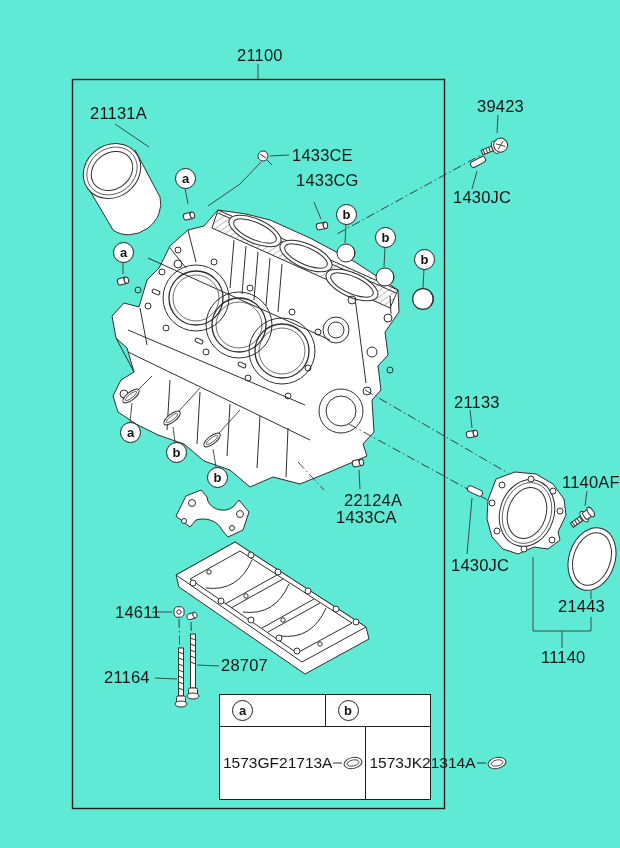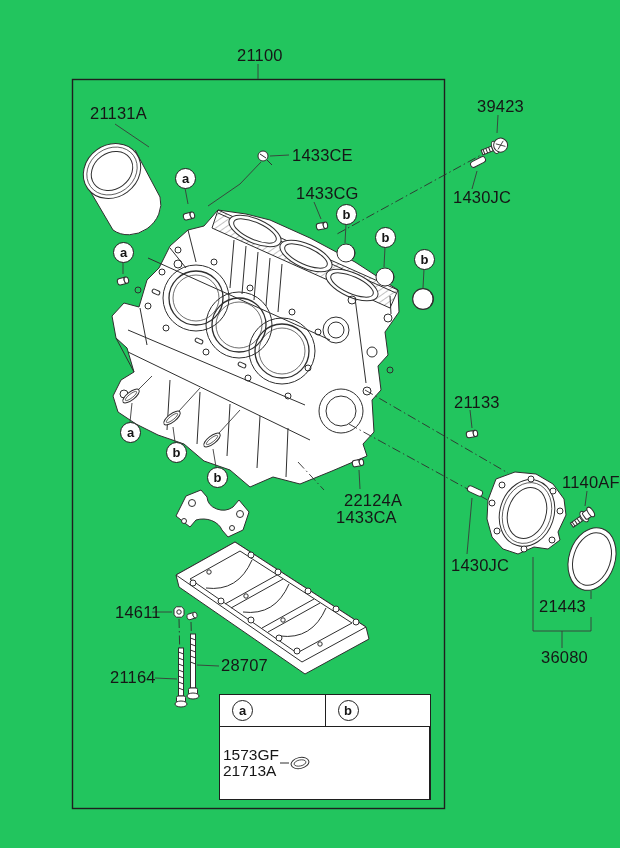--- a/index.html
+++ b/index.html
@@ -1,33 +1,33 @@
 <!DOCTYPE html>
 <html><head>
 <meta charset="utf-8">
 <style>
   html,body{margin:0;padding:0;background:#fff;}
-  .stage{position:relative;width:620px;height:848px;background:#22c55e;overflow:hidden;
+  .stage{position:relative;width:620px;height:848px;background:#5eead4;overflow:hidden;
          font-family:"Liberation Sans",sans-serif;color:#161616;}
   svg.art{position:absolute;left:0;top:0;}
   .lbl{position:absolute;font-size:16.5px;line-height:17px;white-space:nowrap;color:#161616;
        letter-spacing:.2px;}
   .cl{position:absolute;width:19px;height:19px;border:1.5px solid #1f1f1f;border-radius:50%;
       background:#fff;display:flex;align-items:center;justify-content:center;
       font-size:13px;font-weight:bold;line-height:1;}
   .ptable{position:absolute;left:219px;top:694px;width:210px;height:104px;
           border:1.4px solid #1f1f1f;display:flex;flex-direction:column;background:#fff;}
   .ptable .hdr{height:31px;border-bottom:1.4px solid #1f1f1f;display:flex;}
   .ptable .bdy{flex:1;display:flex;}
   .ptable .cell{flex:1;display:flex;align-items:center;}
   .ptable .cell.first{border-right:1.4px solid #1f1f1f;}
   .ptable .hdr .cell{padding-left:12px;}
   .ptable .hcl{position:static;margin-top:0;}
   .ptable .bdy .cell{padding-left:3px;}
-  .plines{display:flex;flex-direction:column;font-size:15.5px;line-height:16.5px;}
+  .plines{display:flex;flex-direction:row;font-size:15.5px;line-height:16.5px;}
   .picon{margin-left:1px;}
 </style>
 </head>
 <body>
 
 <div class="stage">
 
 <svg class="art" width="620" height="848" viewBox="0 0 620 848">
   <defs>
     <pattern id="hatch" width="5" height="5" patternUnits="userSpaceOnUse" patternTransform="rotate(55)">
@@ -285,33 +285,33 @@
   </g>
   <g stroke="#2f2f2f" fill="#fff" stroke-width="1">
     <ellipse cx="592" cy="559" rx="23" ry="32" transform="rotate(18 592 559)"></ellipse>
     <ellipse cx="592" cy="559" rx="18.5" ry="27" transform="rotate(18 592 559)" fill="none"></ellipse>
   </g>
 </svg>
 
 <div class="lbl" style="left:237px;top:47px">21100</div>
 <div class="lbl" style="left:90px;top:105px">21131A</div>
 <div class="lbl" style="left:292px;top:147px">1433CE</div>
-<div class="lbl" style="left:296px;top:185px">1433CG</div>
+<div class="lbl" style="left:296px;top:172px">1433CG</div>
 <div class="lbl" style="left:477px;top:98px">39423</div>
 <div class="lbl" style="left:453px;top:189px">1430JC</div>
 <div class="lbl" style="left:454px;top:394px">21133</div>
 <div class="lbl" style="left:344px;top:492px">22124A</div>
 <div class="lbl" style="left:336px;top:509px">1433CA</div>
 <div class="lbl" style="left:562px;top:474px">1140AF</div>
 <div class="lbl" style="left:451px;top:557px">1430JC</div>
-<div class="lbl" style="left:539px;top:598px">21443</div>
-<div class="lbl" style="left:541px;top:649px">36080</div>
+<div class="lbl" style="left:558px;top:598px">21443</div>
+<div class="lbl" style="left:541px;top:649px">11140</div>
 <div class="lbl" style="left:115px;top:604px">14611</div>
 <div class="lbl" style="left:221px;top:657px">28707</div>
-<div class="lbl" style="left:110px;top:669px">21164</div>
+<div class="lbl" style="left:104px;top:669px">21164</div>
 
 <div class="cl" style="left:175px;top:168px">a</div>
 <div class="cl" style="left:113px;top:242px">a</div>
 <div class="cl" style="left:120px;top:422px">a</div>
 <div class="cl" style="left:336px;top:204px">b</div>
 <div class="cl" style="left:375px;top:227px">b</div>
 <div class="cl" style="left:414px;top:249px">b</div>
 <div class="cl" style="left:166px;top:442px">b</div>
 <div class="cl" style="left:207px;top:467px">b</div>
 
@@ -329,16 +329,27 @@
       <div class="plines">
         <span>1573GF</span>
         <span>21713A</span>
       </div>
       <svg class="picon" width="32" height="18">
         <line x1="0" y1="9" x2="9" y2="9" stroke="#2f2f2f" stroke-width="1"></line>
         <ellipse cx="20" cy="9" rx="9" ry="5.5" fill="#fff" stroke="#2f2f2f" stroke-width="1" transform="rotate(-12 20 9)"></ellipse>
         <ellipse cx="20" cy="9" rx="6" ry="3" fill="none" stroke="#2f2f2f" stroke-width="0.8" transform="rotate(-12 20 9)"></ellipse>
       </svg>
     </div>
+    <div class="cell">
+      <div class="plines">
+        <span>1573JK</span>
+        <span>21314A</span>
+      </div>
+      <svg class="picon" width="32" height="18">
+        <line x1="0" y1="9" x2="9" y2="9" stroke="#2f2f2f" stroke-width="1"></line>
+        <ellipse cx="20" cy="9" rx="9" ry="5.5" fill="#fff" stroke="#2f2f2f" stroke-width="1" transform="rotate(-12 20 9)"></ellipse>
+        <ellipse cx="20" cy="9" rx="6" ry="3" fill="none" stroke="#2f2f2f" stroke-width="0.8" transform="rotate(-12 20 9)"></ellipse>
+      </svg>
+    </div>
   </div>
 </div>
 
 </div>
 
 </body></html>

